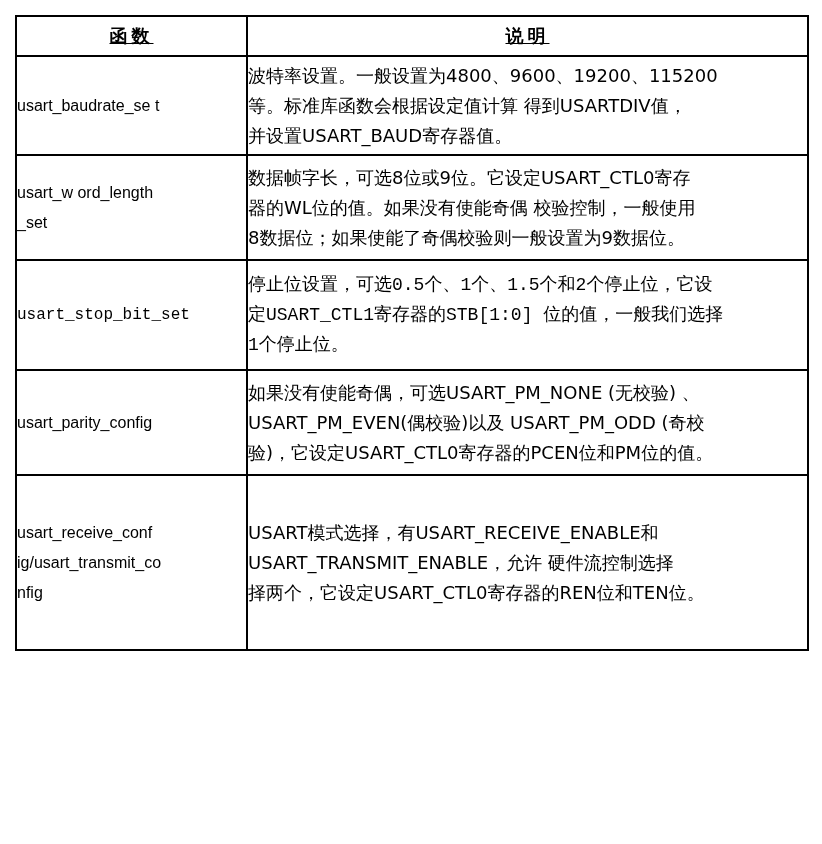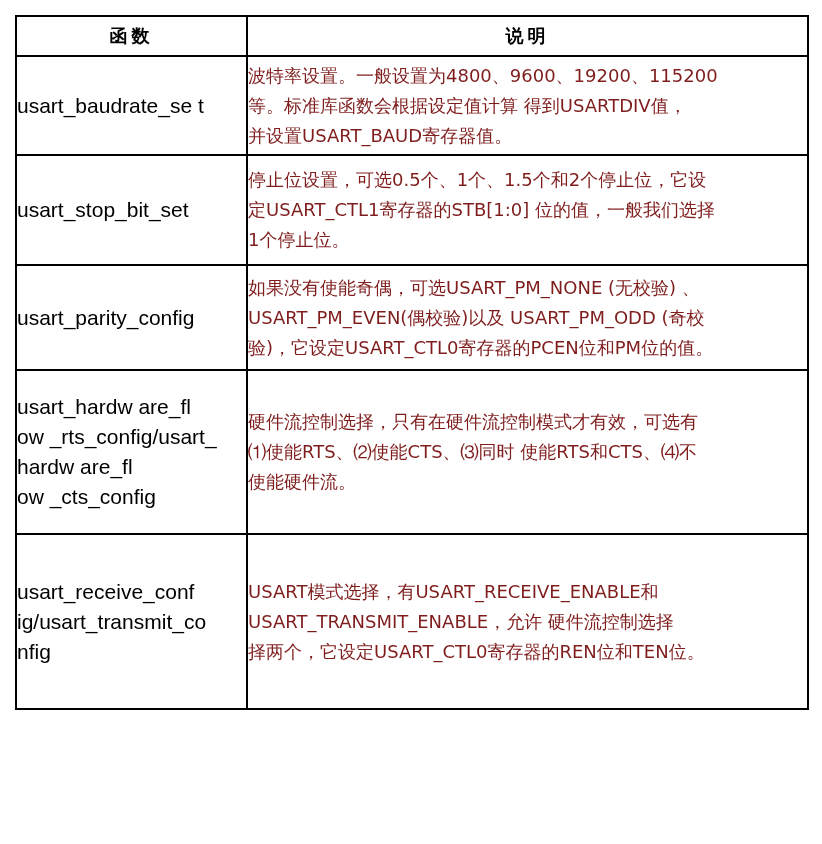--- a/index.html
+++ b/index.html
@@ -30,43 +30,44 @@
     }
     col.c-func { width: 231px; }
     col.c-desc { width: 561px; }
     th {
       height: 38px;
       font-family: "DejaVu Serif", "Liberation Serif", serif;
       font-weight: bold;
       font-size: 18px;
       letter-spacing: 4px;
       text-align: center;
+      text-decoration: underline;
     }
     td.func {
       font-family: "Liberation Sans", sans-serif;
-      font-size: 21px;
+      font-size: 16px;
       line-height: 30px;
       padding-left: 5px;
       padding-right: 2px;
       word-break: break-all;
       white-space: pre-line;
     }
     td.desc {
       font-family: "DejaVu Sans", "Liberation Sans", sans-serif;
       font-size: 18px;
       line-height: 30px;
       padding-left: 5px;
       padding-right: 3px;
       word-break: break-all;
       white-space: pre-line;
-      color: #7f1d1d;
+      color: #000000;
     }
     tr.r1 td { height: 97px; }
     tr.r2 td { height: 103px; }
-    tr.r3 td { height: 108px; }
+    tr.r3 td { height: 108px; font-family: Liberation Mono, monospace; }
     tr.r4 td { height: 103px; }
     tr.r5 td { height: 162px; }
     tr.r6 td { height: 173px; border-radius: 15px; }
   </style>
 </head>
 <body>
 
 <table class="api-table">
   <colgroup>
     <col class="c-func">
@@ -78,40 +79,38 @@
       <th>说明</th>
     </tr>
   </thead>
   <tbody>
     <tr class="r1">
       <td class="func">usart_baudrate_se t</td>
       <td class="desc">波特率设置。一般设置为4800、9600、19200、115200
 等。标准库函数会根据设定值计算  得到USARTDIV值，
 并设置USART_BAUD寄存器值。</td>
     </tr>
+    <tr class="r2">
+      <td class="func">usart_w ord_length
+_set</td>
+      <td class="desc">数据帧字长，可选8位或9位。它设定USART_CTL0寄存
+器的WL位的值。如果没有使能奇偶  校验控制，一般使用
+8数据位；如果使能了奇偶校验则一般设置为9数据位。</td>
+    </tr>
     <tr class="r3">
       <td class="func">usart_stop_bit_set</td>
       <td class="desc">停止位设置，可选0.5个、1个、1.5个和2个停止位，它设
 定USART_CTL1寄存器的STB[1:0] 位的值，一般我们选择
 1个停止位。</td>
     </tr>
     <tr class="r4">
       <td class="func">usart_parity_config</td>
       <td class="desc">如果没有使能奇偶，可选USART_PM_NONE (无校验) 、
 USART_PM_EVEN(偶校验)以及  USART_PM_ODD (奇校
 验)，它设定USART_CTL0寄存器的PCEN位和PM位的值。</td>
-    </tr>
-    <tr class="r5">
-      <td class="func">usart_hardw are_fl
-ow _rts_config/usart_
-hardw are_fl
-ow _cts_config</td>
-      <td class="desc">硬件流控制选择，只有在硬件流控制模式才有效，可选有
-⑴使能RTS、⑵使能CTS、⑶同时  使能RTS和CTS、⑷不
-使能硬件流。</td>
     </tr>
     <tr class="r6">
       <td class="func">usart_receive_conf
 ig/usart_transmit_co
 nfig</td>
       <td class="desc">USART模式选择，有USART_RECEIVE_ENABLE和
 USART_TRANSMIT_ENABLE，允许  硬件流控制选择
 择两个，它设定USART_CTL0寄存器的REN位和TEN位。</td>
     </tr>
   </tbody>

